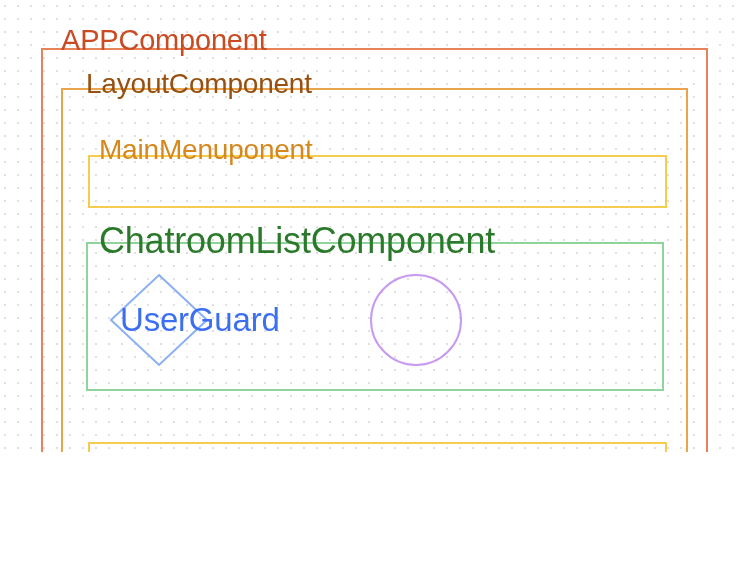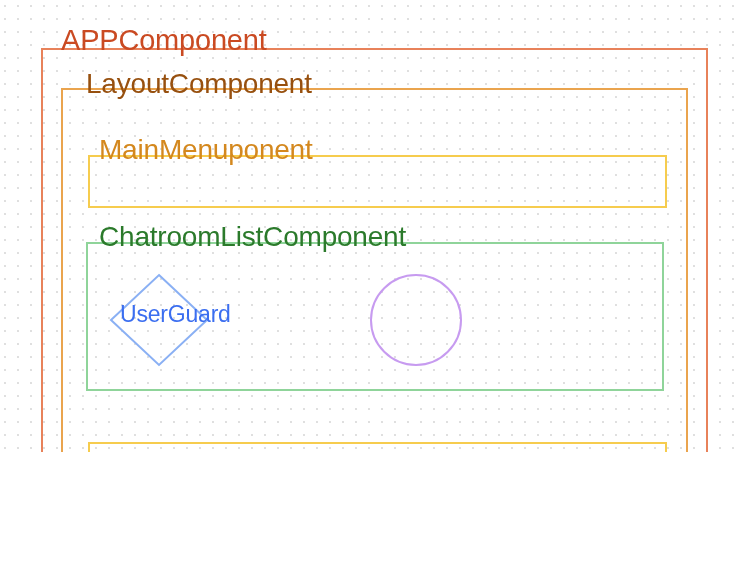--- a/index.html
+++ b/index.html
@@ -77,21 +77,21 @@
   }
 
   
   .box-chatroom {
     left: 86px;  top: 242px;
     width: 578px; height: 149px;
     border: 2px solid #8fd49a;
   }
   .label-chatroom {
     left: 99px; top: 223px;
-    font-size: 28px;
+    font-size: 36px;
     color: #2b7a2b;
   }
 
   
   .box-mainfooter {
     left: 88px;  top: 442px;
     width: 579px; height: 52px;
     border: 2px solid #f6cc4e;
   }
   .label-mainfooter {
@@ -106,21 +106,21 @@
     left: 0; top: 0;
     width: 736px; height: 580px;
     pointer-events: none;
   }
   .shape-layer svg { display: block; }
 
   .shape-label {
     position: absolute;
     white-space: nowrap;
     line-height: 1;
-    font-size: 23px;
+    font-size: 33px;
     letter-spacing: -0.2px;
   }
   .label-userguard {
     left: 120px; top: 303px;
     color: #3b6ef0;
   }
   .label-userservice {
     left: 417px; top: 303px;
     color: #7c3ff2;
   }

